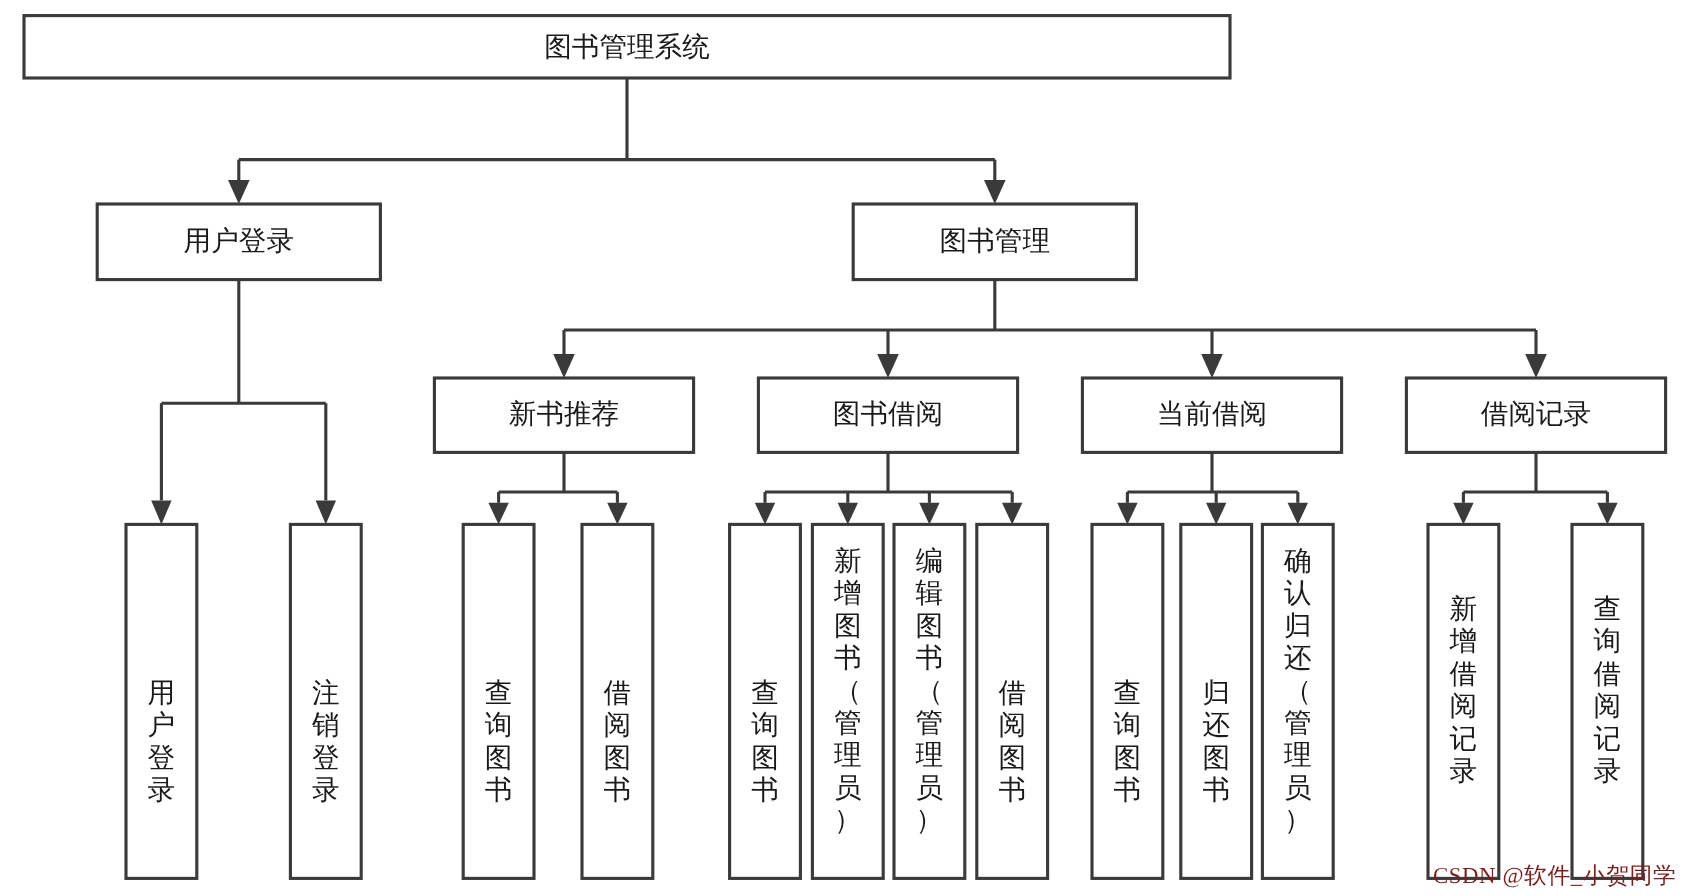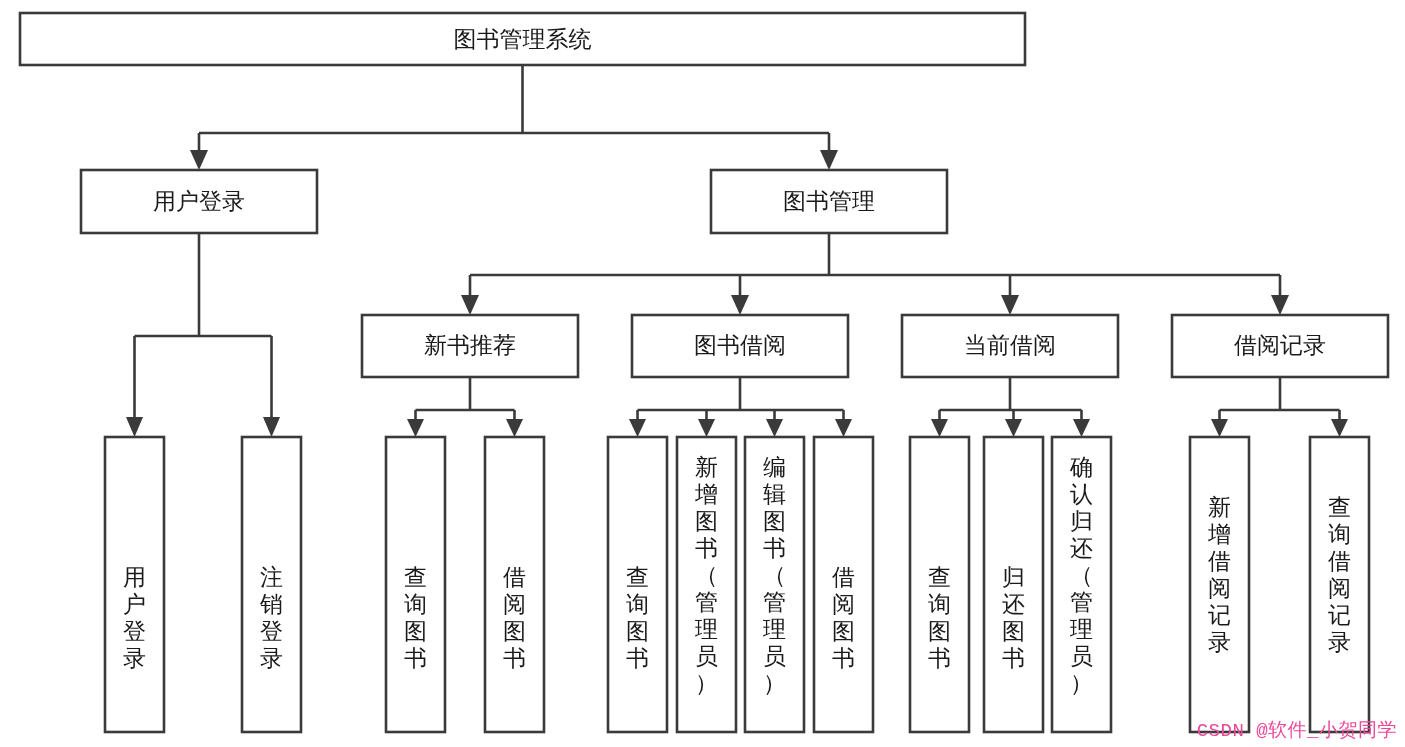--- a/index.html
+++ b/index.html
@@ -46,23 +46,23 @@
   .leaf-label {
     font-family: "DejaVu Sans", "Liberation Sans", sans-serif;
     font-size: 23px;
     fill: #1a1a1a;
     text-anchor: middle;
   }
   .watermark {
     position: absolute;
     right: 8px;
     bottom: 4px;
-    font-family: Liberation Mono, monospace;
+    font-family: Liberation Serif, serif;
     font-size: 19px;
-    color: #ec4899;
+    color: #7f1d1d;
     white-space: nowrap;
     letter-spacing: 0.5px;
   }
 </style>
 </head>
 <body>
 
 <svg id="diagram" viewBox="0 0 1405 747">
 
   <g>

